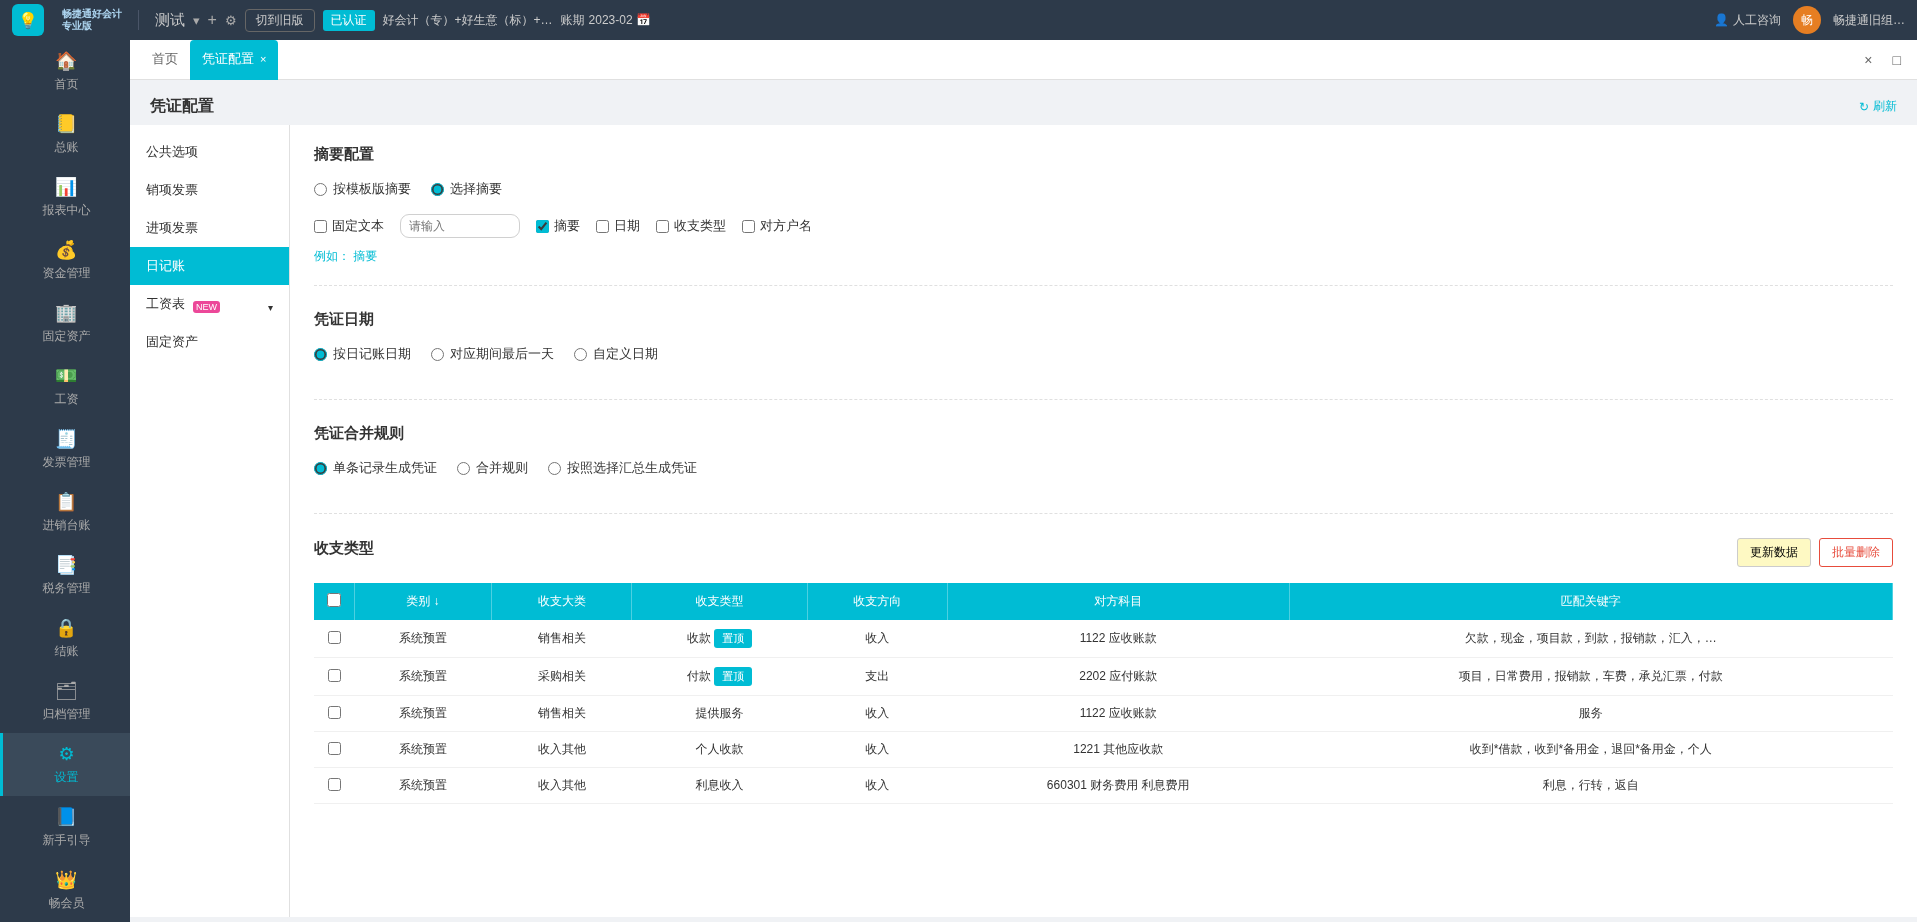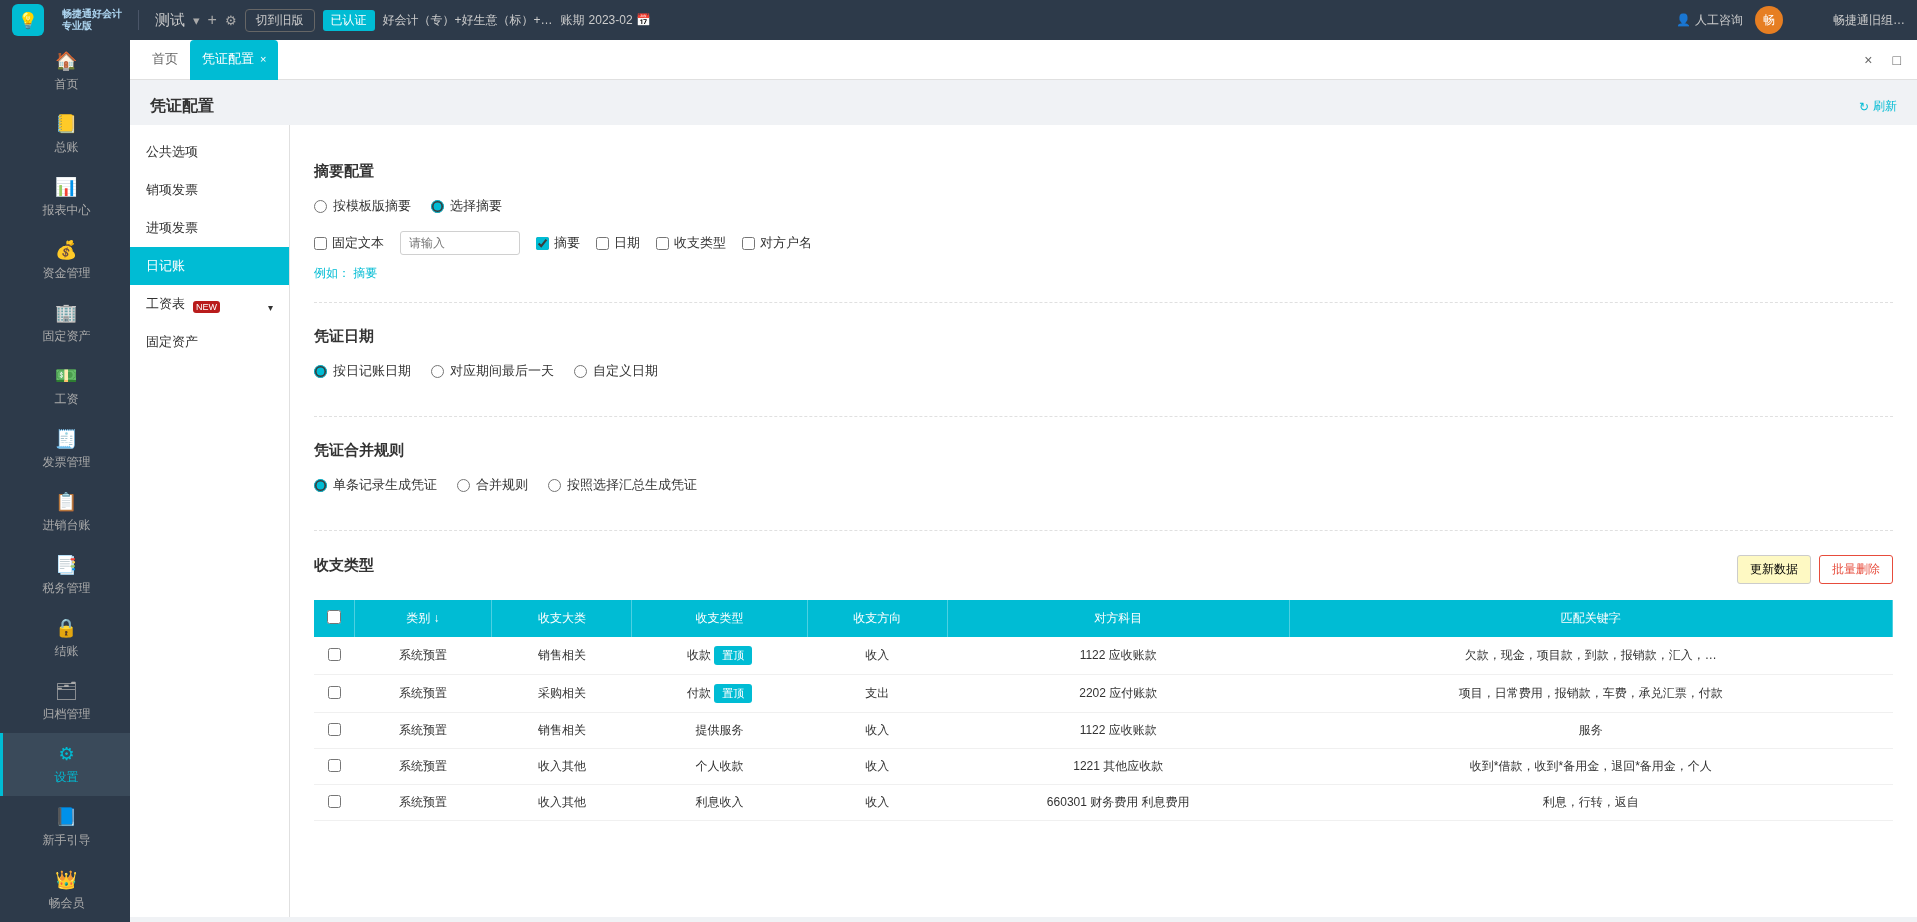--- a/index.html
+++ b/index.html
@@ -22,21 +22,21 @@
     .app-name span { display: block; font-size: 10px; color: #aed6f1; }
     .top-divider { width: 1px; height: 20px; background: #4a5568; margin: 0 8px; }
     .test-tag { color: #ccc; font-size: 15px; }
     .btn-switch { background: transparent; border: 1px solid #666; color: #ccc; padding: 2px 10px; border-radius: 4px; cursor: pointer; font-size: 12px; }
     .status-badge { background: #00bcd4; color: #fff; padding: 2px 8px; border-radius: 3px; font-size: 12px; }
     .top-tag { color: #ccc; font-size: 12px; }
     .period-badge { color: #ccc; font-size: 12px; display: flex; align-items: center; gap: 4px; }
     .top-right { display: flex; align-items: center; gap: 12px; margin-left: auto; }
     .support-btn { color: #ccc; font-size: 12px; display: flex; align-items: center; gap: 4px; cursor: pointer; }
     .user-avatar { width: 28px; height: 28px; border-radius: 50%; background: #e67e22; display: flex; align-items: center; justify-content: center; font-size: 12px; color: #fff; }
-    .user-name { color: #ccc; font-size: 12px; margin-left: 38px; }
+    .user-name { color: #ccc; font-size: 12px; }
 
     
     .sidebar-logo-area { height: 40px; background: #1e2a36; display: flex; align-items: center; justify-content: center; }
     .sidebar-item { display: flex; flex-direction: column; align-items: center; padding: 10px 0; cursor: pointer; color: #aaa; font-size: 12px; gap: 4px; border-left: 3px solid transparent; }
     .sidebar-item.active { background: #3a4a5a; color: #00bcd4; border-left-color: #00bcd4; }
     .sidebar-icon { font-size: 18px; }
 
     
     .tab-item { padding: 0 12px; height: 40px; display: flex; align-items: center; cursor: pointer; font-size: 13px; color: #666; border-bottom: 2px solid transparent; }
     .tab-item.active { color: #fff; background: #00bcd4; border-radius: 4px 4px 0 0; }
@@ -48,37 +48,37 @@
     .page-inner { padding: 0; }
     .section-header { padding: 16px 20px 8px; display: flex; align-items: center; justify-content: space-between; }
     .page-title { font-size: 16px; font-weight: bold; color: #333; }
     .refresh-btn { color: #00bcd4; font-size: 12px; cursor: pointer; display: flex; align-items: center; gap: 4px; }
 
     
     .two-panel { display: flex; height: calc(922px - 40px - 40px - 50px); }
     .left-panel { width: 160px; background: #fff; border-right: 1px solid #e0e0e0; flex-shrink: 0; padding-top: 8px; }
     .left-menu-item { padding: 10px 16px; cursor: pointer; color: #333; font-size: 13px; display: flex; align-items: center; gap: 4px; }
     .left-menu-item.active { background: #00bcd4; color: #fff; }
-    .new-badge { background: #b91c1c; color: #fff; font-size: 9px; padding: 1px 3px; border-radius: 3px; }
+    .new-badge { background: #ec4899; color: #fff; font-size: 9px; padding: 1px 3px; border-radius: 3px; }
     .submenu-arrow { margin-left: auto; font-size: 10px; }
 
-    .right-panel { flex: 1; background: #fff; overflow-y: auto; padding: 37px 24px; }
+    .right-panel { flex: 1; background: #fff; overflow-y: auto; padding: 20px 24px; }
 
     
     .config-section { margin-bottom: 24px; padding-bottom: 20px; border-bottom: 1px dashed #e0e0e0; }
     .config-section:last-child { border-bottom: none; }
     .section-title { font-size: 15px; font-weight: bold; color: #333; margin-bottom: 16px; }
 
     .radio-group { display: flex; align-items: flex-start; gap: 20px; margin-bottom: 16px; }
     .radio-item { display: flex; align-items: center; gap: 6px; cursor: pointer; font-size: 13px; }
     .radio-item input[type=radio] { accent-color: #00bcd4; }
     .checkbox-row { display: flex; align-items: center; gap: 16px; flex-wrap: wrap; margin-bottom: 10px; }
     .checkbox-item { display: flex; align-items: center; gap: 5px; font-size: 13px; cursor: pointer; }
     .checkbox-item input[type=checkbox] { accent-color: #00bcd4; }
-    .text-input { border: 1px solid #d0d0d0; padding: 4px 8px; border-radius: 3px; font-size: 12px; width: 120px; color: #999; }
+    .text-input { border: 1px solid #d0d0d0; padding: 4px 8px; border-radius: 9px; font-size: 12px; width: 120px; color: #999; }
     .example-text { color: #00bcd4; font-size: 12px; margin-top: 4px; }
 
     
     .table-section { }
     .table-toolbar { display: flex; justify-content: flex-end; gap: 8px; margin-bottom: 8px; }
     .table-btn { padding: 5px 12px; border-radius: 3px; border: 1px solid #ccc; cursor: pointer; font-size: 12px; background: #fef9c3; }
     .table-btn.danger { background: #fff; color: #e74c3c; border-color: #e74c3c; }
     table { width: 100%; border-collapse: collapse; font-size: 12px; }
     table thead { background: #00bcd4; color: #fff; }
     table thead th { padding: 10px 8px; text-align: center; font-weight: normal; border-right: 1px solid rgba(255,255,255,0.3); }

